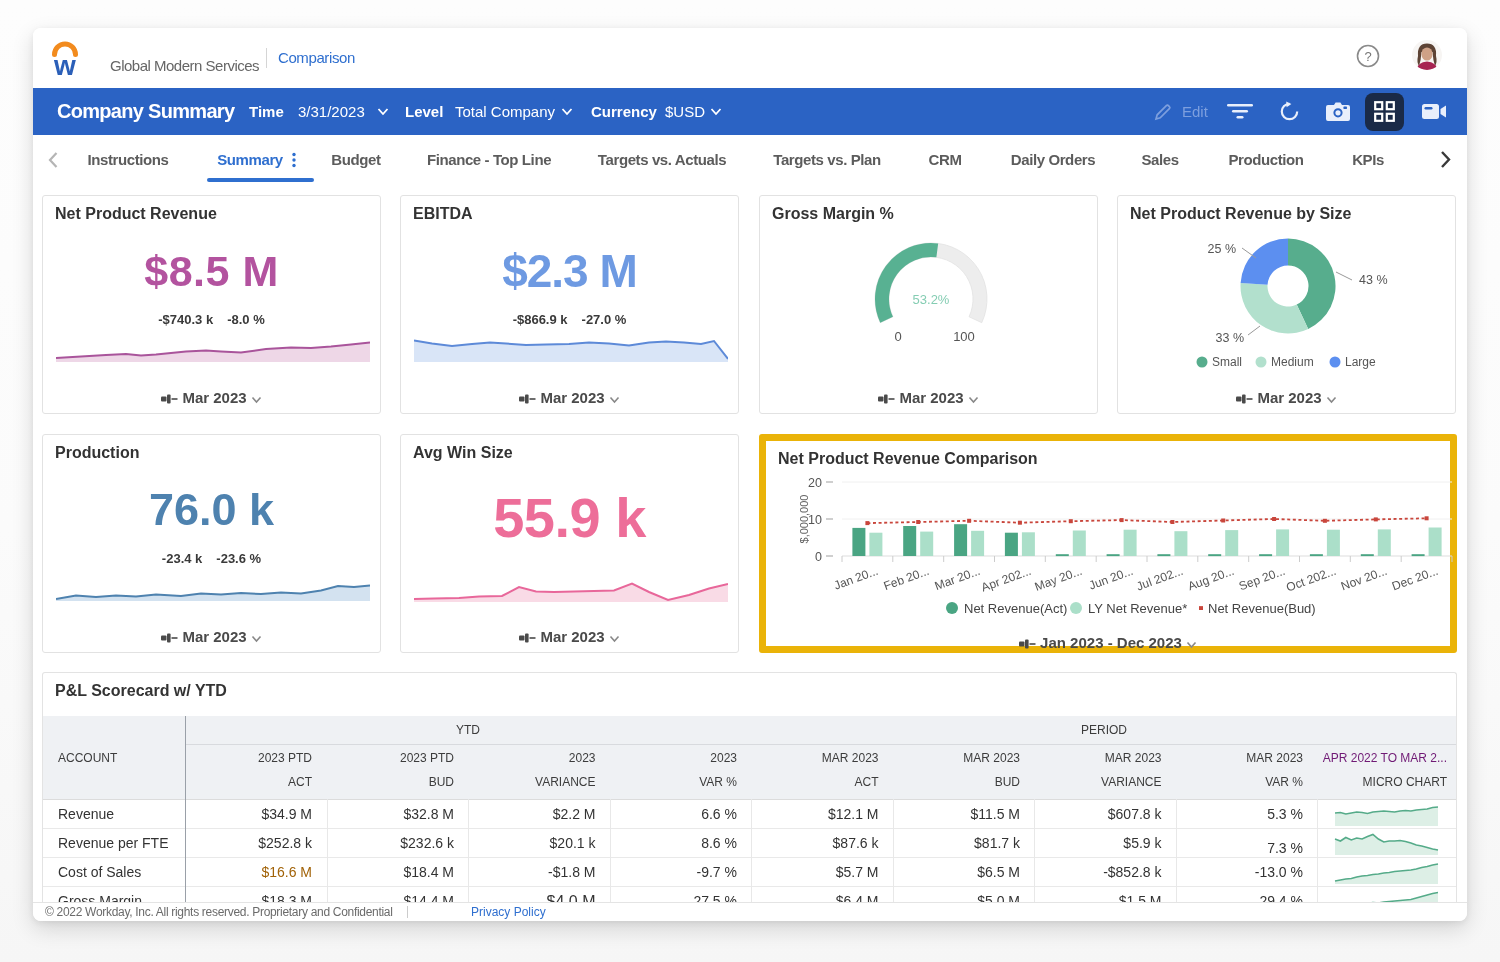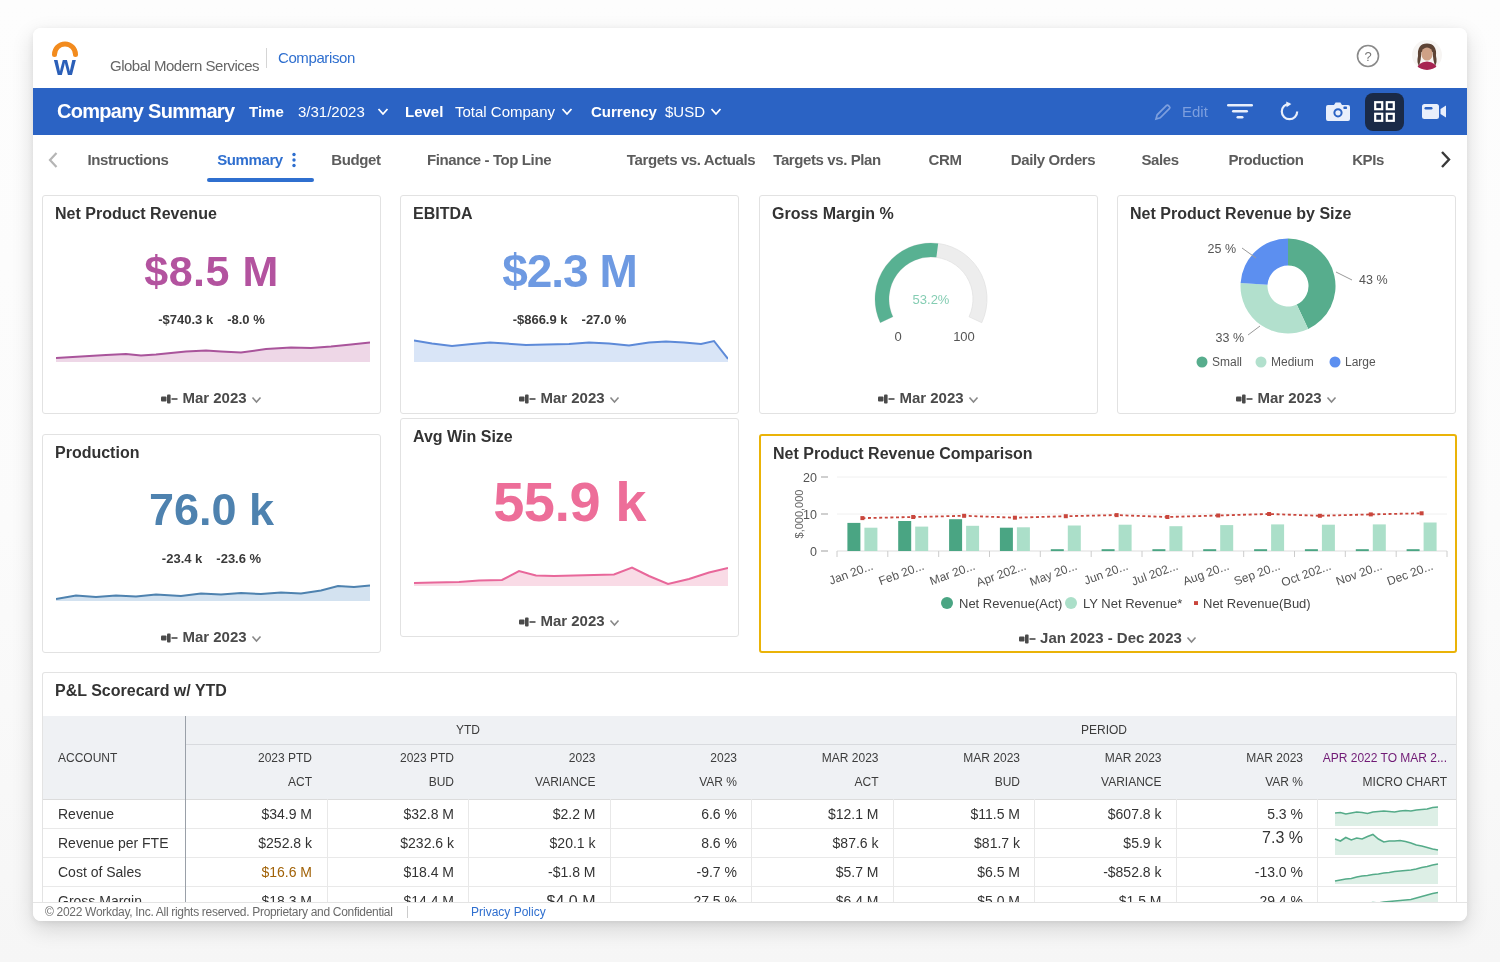--- a/index.html
+++ b/index.html
@@ -27,21 +27,21 @@
 .tabline { position:absolute; left:174px; top:43px; width:107px; height:4px; background:#2f6fcf; border-radius:2px; }
 
 .kcard { position:absolute; width:339px; height:219px; background:#fff; border:1px solid #e2e2e2; border-radius:3px; }
 .kcard .ttl, .wide .ttl, .tcard .ttl { position:absolute; left:12px; top:9px; font-size:16px; font-weight:bold; color:#333; }
 .bignum { position:absolute; left:0; width:100%; top:52px; text-align:center; font-size:45px; font-weight:bold; line-height:46px; }
 .stats { position:absolute; left:0; width:100%; top:116px; text-align:center; font-size:13px; font-weight:bold; color:#3a3a3a; }
 .stats span { margin:0 7px; }
 .spark { position:absolute; left:13px; top:140px; }
 .pinrow { position:absolute; left:0; width:100%; top:193px; text-align:center; font-size:15px; font-weight:bold; color:#4a4a4a; }
 .pinrow svg { vertical-align:-1px; }
-.wide { position:absolute; left:726px; top:406px; width:698px; height:219px; background:#fff; border:2px solid #eab308; border-radius:3px; }
+.wide { position:absolute; left:726px; top:406px; width:698px; height:219px; background:#fff; border:7px solid #eab308; border-radius:3px; }
 
 .tcard { position:absolute; left:9px; top:644px; width:1415px; height:230px; background:#fff; border:1px solid #e3e3e3; border-radius:3px 3px 0 0; border-bottom:none; overflow:hidden; }
 
 .cfoot { position:absolute; left:0; top:874px; width:100%; height:19px; background:#fff; border-top:1px solid #e4e4e4; font-size:12px; color:#6b6b6b; }
 .cfoot .c1 { position:absolute; left:12px; top:0; line-height:18px; letter-spacing:-0.3px; }
 .cfoot .sep { position:absolute; left:374px; top:3px; width:1px; height:12px; background:#ccc; }
 .cfoot .c2 { position:absolute; left:398px; top:0; line-height:18px; color:#2f6fcf;margin-left:40px; }
 </style>
 </head>
 <body>
@@ -131,21 +131,21 @@
         </svg>
     <div class="tab" style="left:95px">Instructions</div>
     <div class="tab sel" style="left:217px">Summary</div>
     <svg style="position:absolute;left:258px;top:17px" width="6" height="16" viewBox="0 0 6 16">
           <circle cx="3" cy="2.5" r="1.7" fill="#2f6fcf"></circle>
           <circle cx="3" cy="8" r="1.7" fill="#2f6fcf"></circle>
           <circle cx="3" cy="13.5" r="1.7" fill="#2f6fcf"></circle>
         </svg>
     <div class="tab" style="left:323px">Budget</div>
     <div class="tab" style="left:456px">Finance - Top Line</div>
-    <div class="tab" style="left:658px">Targets vs. Actuals</div>
+    <div class="tab" style="left:629px">Targets vs. Actuals</div>
     <div class="tab" style="left:794px">Targets vs. Plan</div>
     <div class="tab" style="left:912px">CRM</div>
     <div class="tab" style="left:1020px">Daily Orders</div>
     <div class="tab" style="left:1127px">Sales</div>
     <div class="tab" style="left:1233px">Production</div>
     <div class="tab" style="left:1335px">KPIs</div>
     <svg style="position:absolute;left:1406px;top:15px" width="13" height="19" viewBox="0 0 13 19">
           <path d="M3 2 L10 9.5 L3 17" fill="none" stroke="#3a3a3a" stroke-width="2.4"></path>
         </svg>
     <div class="tabline"></div>
@@ -237,21 +237,21 @@
       <path d="M0 24 L20 20.5 L40 22 L60 20.5 L80 21.5 L100 19.5 L125 21 L145 18.5 L165 19.5 L185 18 L205 19 L225 17.5 L245 18.5 L265 15.5 L282 11 L298 12 L314 10.5" fill="none" stroke="#4e82af" stroke-width="2"></path>
     </svg>
     <div class="pinrow"><svg width="17" height="10" viewBox="0 0 17 10">
             <rect x="0" y="2.6" width="5.5" height="4.8" rx="1" fill="#4a4a4a"></rect>
             <rect x="6" y="0.4" width="3.6" height="9.2" rx="1" fill="#4a4a4a"></rect>
             <rect x="10.5" y="4.2" width="6" height="1.6" fill="#4a4a4a"></rect>
           </svg> Mar 2023 <svg width="11" height="8" viewBox="0 0 11 8">
             <path d="M1.5 1.5 L5.5 6 L9.5 1.5" fill="none" stroke="#888" stroke-width="1.6"></path>
           </svg></div>
   </div>
-  <div class="kcard" style="left:367px;top:390px" id="kc6">
+  <div class="kcard" style="left:367px;top:406px" id="kc6">
     <div class="ttl">Avg Win Size</div>
     <div class="bignum" style="color:#ed6e99;font-size:56px;top:60px;letter-spacing:-0.5px">55.9 k</div>
     <svg class="spark" width="314" height="36" viewBox="0 0 314 36" style="top:132px">
       <path d="M0 32 L20 31.5 L45 31 L65 29.5 L88 29 L105 20 L122 24.5 L140 25 L160 24.5 L180 24 L200 23.5 L218 16.5 L235 25 L254 33 L275 28 L295 21.5 L314 17 L314 35 L0 35 Z" fill="#f9dbe6"></path>
       <path d="M0 32 L20 31.5 L45 31 L65 29.5 L88 29 L105 20 L122 24.5 L140 25 L160 24.5 L180 24 L200 23.5 L218 16.5 L235 25 L254 33 L275 28 L295 21.5 L314 17" fill="none" stroke="#e8679a" stroke-width="2"></path>
     </svg>
     <div class="pinrow"><svg width="17" height="10" viewBox="0 0 17 10">
             <rect x="0" y="2.6" width="5.5" height="4.8" rx="1" fill="#4a4a4a"></rect>
             <rect x="6" y="0.4" width="3.6" height="9.2" rx="1" fill="#4a4a4a"></rect>
             <rect x="10.5" y="4.2" width="6" height="1.6" fill="#4a4a4a"></rect>
@@ -393,21 +393,21 @@
         </svg>
     <div style="position:absolute;left:0;top:155px;width:1415px;height:1px;background:#e9e9e9"></div>
     <div style="position:absolute;left:15px;top:162px;font-size:14px;color:#333">Revenue per FTE</div>
     <div style="position:absolute;left:129px;top:162px;width:140px;text-align:right;font-size:14px;color:#333">$252.8 k</div>
     <div style="position:absolute;left:271px;top:162px;width:140px;text-align:right;font-size:14px;color:#333">$232.6 k</div>
     <div style="position:absolute;left:412.5px;top:162px;width:140px;text-align:right;font-size:14px;color:#333">$20.1 k</div>
     <div style="position:absolute;left:554px;top:162px;width:140px;text-align:right;font-size:14px;color:#333">8.6 %</div>
     <div style="position:absolute;left:695.5px;top:162px;width:140px;text-align:right;font-size:14px;color:#333">$87.6 k</div>
     <div style="position:absolute;left:837px;top:162px;width:140px;text-align:right;font-size:14px;color:#333">$81.7 k</div>
     <div style="position:absolute;left:978.5px;top:162px;width:140px;text-align:right;font-size:14px;color:#333">$5.9 k</div>
-    <div style="position:absolute;left:1120px;top:156px;width:140px;text-align:right;font-size:16px;color:#333">7.3 %</div>
+    <div style="position:absolute;left:1120px;top:167px;width:140px;text-align:right;font-size:14px;color:#333">7.3 %</div>
     <svg style="position:absolute;left:0;top:0" width="1415" height="242" viewBox="0 0 1415 242">
           <path d="M 1292.0 166.0 L 1297.4 168.0 L 1302.8 164.5 L 1308.3 167.0 L 1313.7 165.0 L 1319.1 166.0 L 1324.5 163.5 L 1329.9 161.5 L 1335.4 166.0 L 1340.8 169.0 L 1346.2 168.0 L 1351.6 168.0 L 1357.1 167.5 L 1362.5 168.5 L 1367.9 170.0 L 1373.3 172.0 L 1378.7 173.0 L 1384.2 174.5 L 1389.6 176.0 L 1395.0 177.0 L 1395.0 182 L 1292.0 182 Z" fill="#ddefe6"></path>
           <path d="M 1292.0 166.0 L 1297.4 168.0 L 1302.8 164.5 L 1308.3 167.0 L 1313.7 165.0 L 1319.1 166.0 L 1324.5 163.5 L 1329.9 161.5 L 1335.4 166.0 L 1340.8 169.0 L 1346.2 168.0 L 1351.6 168.0 L 1357.1 167.5 L 1362.5 168.5 L 1367.9 170.0 L 1373.3 172.0 L 1378.7 173.0 L 1384.2 174.5 L 1389.6 176.0 L 1395.0 177.0" fill="none" stroke="#55ab89" stroke-width="1.6"></path>
         </svg>
     <div style="position:absolute;left:0;top:184px;width:1415px;height:1px;background:#e9e9e9"></div>
     <div style="position:absolute;left:15px;top:191px;font-size:14px;color:#333">Cost of Sales</div>
     <div style="position:absolute;left:129px;top:191px;width:140px;text-align:right;font-size:14px;color:#a16207">$16.6 M</div>
     <div style="position:absolute;left:271px;top:191px;width:140px;text-align:right;font-size:14px;color:#333">$18.4 M</div>
     <div style="position:absolute;left:412.5px;top:191px;width:140px;text-align:right;font-size:14px;color:#333">-$1.8 M</div>
     <div style="position:absolute;left:554px;top:191px;width:140px;text-align:right;font-size:14px;color:#333">-9.7 %</div>

